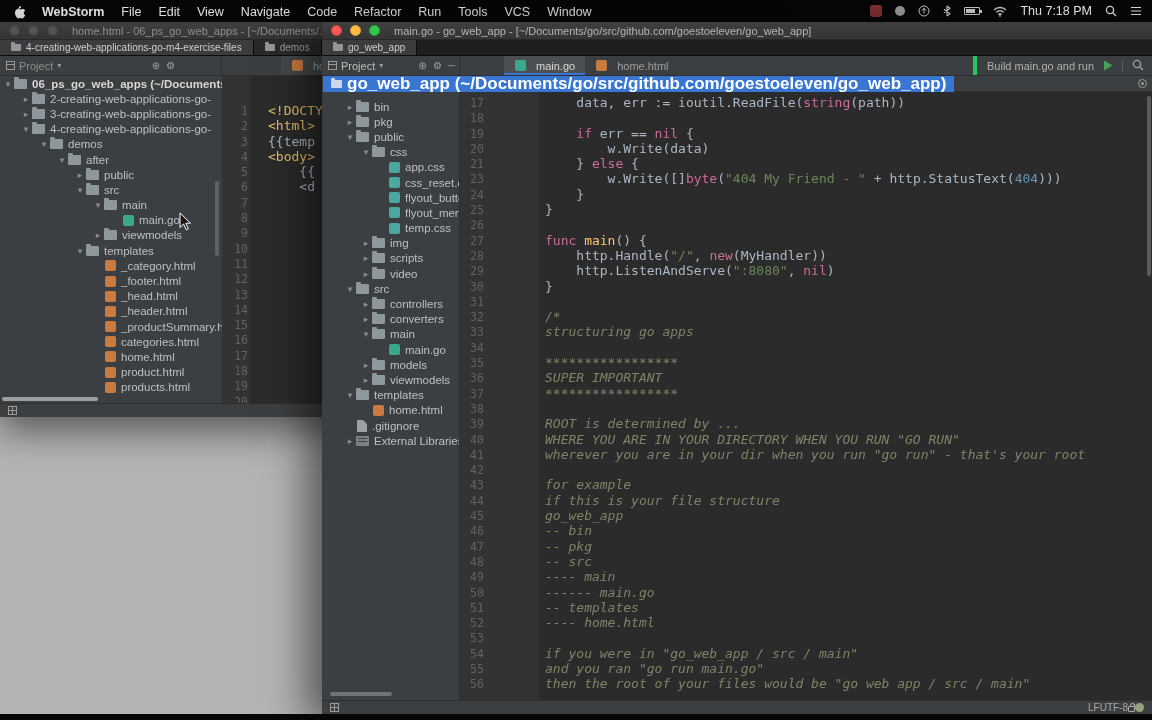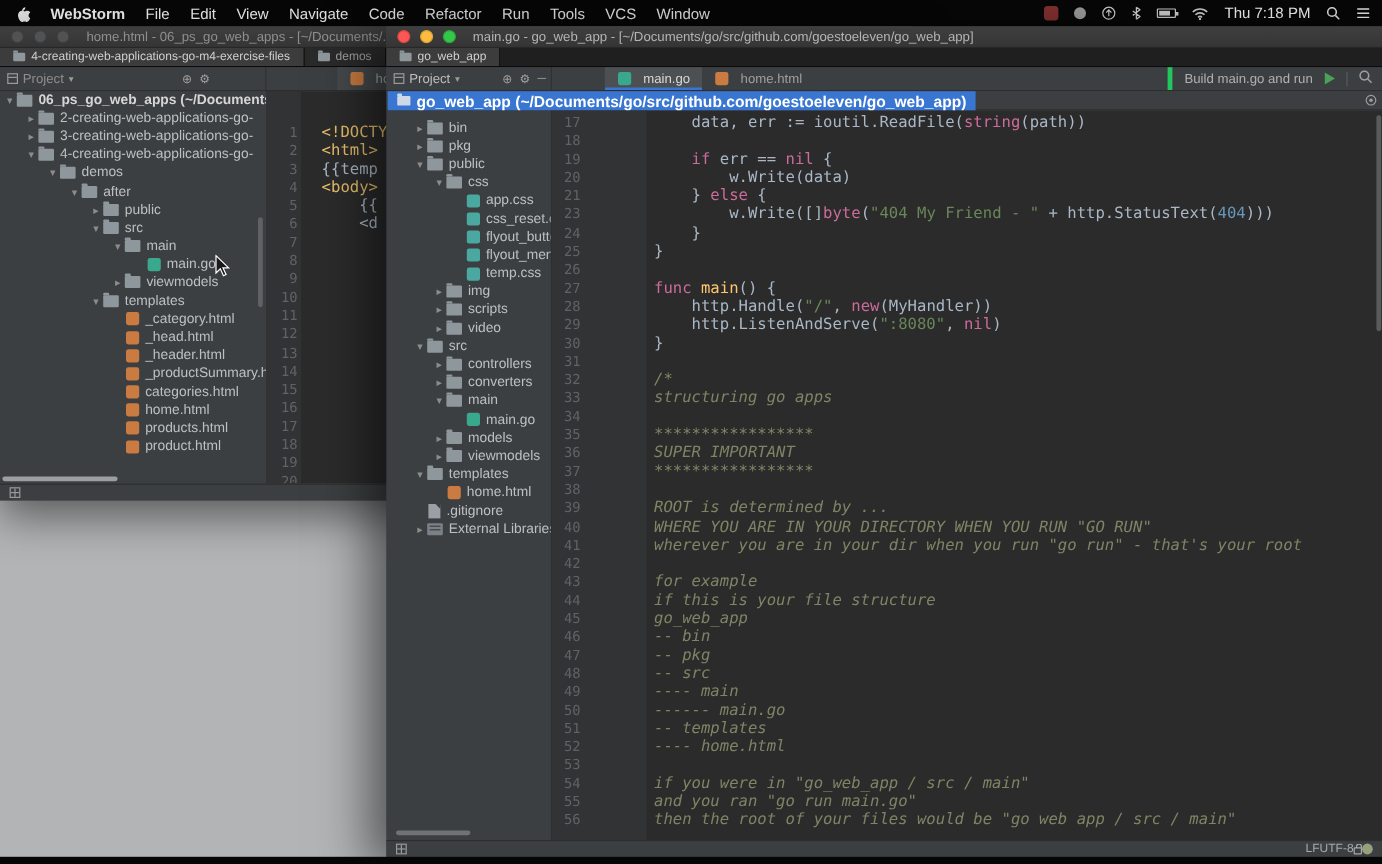--- a/index.html
+++ b/index.html
@@ -72,21 +72,21 @@
            box-shadow:0 14px 34px rgba(0,0,0,.5); }
   .fgwin { position:absolute; left:322px; top:22px; width:830px; height:692px; background:#3c3f41;
            box-shadow:-14px 10px 40px rgba(0,0,0,.55); }
 
   .bcontent { position:absolute; left:0; top:54px; right:0; height:327px; overflow:hidden; }
   .fmain    { position:absolute; left:0; top:70px;  right:0; height:608px; overflow:hidden; }
 
   .navrow { position:absolute; left:0; top:54px; right:0; height:16px; background:#3c3f41;
             border-bottom:1px solid #2e2e2e; }
   .crumb { position:absolute; left:1px; top:0; height:16px; display:flex; align-items:center; gap:5px;
-           padding:0 8px; background:var(--selection-blue,#3876D2); color:#fff; font-size:13px;
+           padding:0 8px; background:var(--selection-blue,#3876D2); color:#fff; font-size:17px;
            font-weight:bold; white-space:nowrap; }
   .crumb-folder { width:11px; height:8px; background:#cfd8e6; border-radius:1px; position:relative; flex:none; }
   .crumb-folder::before { content:''; position:absolute; top:-2px; left:0; width:4px; height:2px;
                           background:#cfd8e6; border-radius:1px 1px 0 0; }
   .insp { position:absolute; right:5px; top:3px; width:9px; height:9px; border-radius:50%;
           border:1px solid #9c9c9c; }
   .insp::before { content:''; position:absolute; left:2px; top:2px; width:3px; height:3px;
                   border-radius:50%; background:#9c9c9c; }
 
   
@@ -321,20 +321,25 @@
             <span class="tlabel">templates</span>
           </div>
           <div class="trow" style="padding-left: 92px;">
             <span class="chev"></span>
             <span class="ficon i-html"></span>
             <span class="tlabel">_category.html</span>
           </div>
           <div class="trow" style="padding-left: 92px;">
             <span class="chev"></span>
             <span class="ficon i-html"></span>
+            <span class="tlabel">_footer.html</span>
+          </div>
+          <div class="trow" style="padding-left: 92px;">
+            <span class="chev"></span>
+            <span class="ficon i-html"></span>
             <span class="tlabel">_head.html</span>
           </div>
           <div class="trow" style="padding-left: 92px;">
             <span class="chev"></span>
             <span class="ficon i-html"></span>
             <span class="tlabel">_header.html</span>
           </div>
           <div class="trow" style="padding-left: 92px;">
             <span class="chev"></span>
             <span class="ficon i-html"></span>
@@ -346,26 +351,26 @@
             <span class="tlabel">categories.html</span>
           </div>
           <div class="trow" style="padding-left: 92px;">
             <span class="chev"></span>
             <span class="ficon i-html"></span>
             <span class="tlabel">home.html</span>
           </div>
           <div class="trow" style="padding-left: 92px;">
             <span class="chev"></span>
             <span class="ficon i-html"></span>
+            <span class="tlabel">product.html</span>
+          </div>
+          <div class="trow" style="padding-left: 92px;">
+            <span class="chev"></span>
+            <span class="ficon i-html"></span>
             <span class="tlabel">products.html</span>
-          </div>
-          <div class="trow" style="padding-left: 92px;">
-            <span class="chev"></span>
-            <span class="ficon i-html"></span>
-            <span class="tlabel">product.html</span>
           </div>
         </div>
       <div class="vthumb"></div>
       <div class="hthumb"></div>
       <div class="editor">
         <div class="gutterbg g30"></div>
         <div class="codelines bg-ed">
             <div class="cline"><span class="ln">1</span><span class="ctext"><span class="t-tag">&lt;!DOCTY</span></span></div>
             <div class="cline"><span class="ln">2</span><span class="ctext"><span class="t-tag">&lt;html&gt;</span></span></div>
             <div class="cline"><span class="ln">3</span><span class="ctext"><span class="t-p">{{temp</span></span></div>

